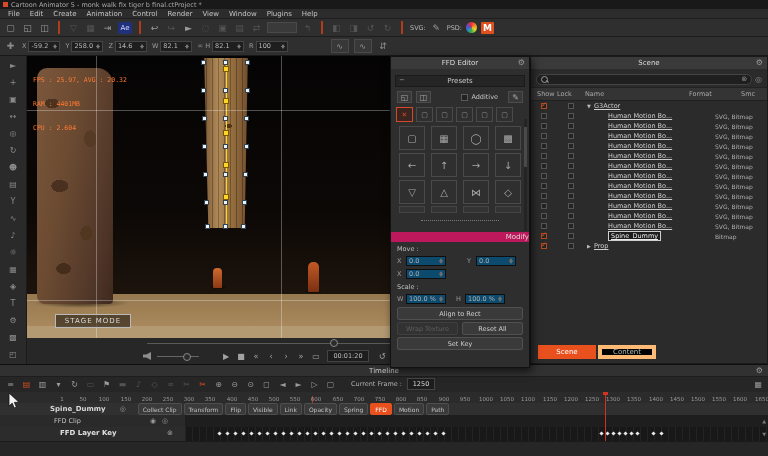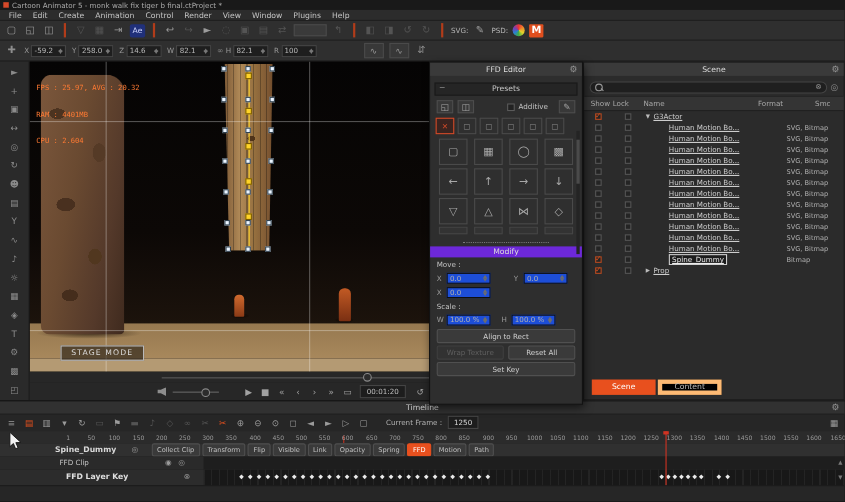--- a/index.html
+++ b/index.html
@@ -87,25 +87,25 @@
   .addlbl{font-size:6.5px;color:#c5c5c5}
   .pencil{margin-left:6px}
   .smallrow{height:19px;display:flex;align-items:center;gap:3px;padding:0 5px;flex:none}
   .pbtnS{width:17px;height:15px;border:1px solid #4a4a4a;background:#2f2f2f;color:#8d8d8d;font-size:7px;display:flex;align-items:center;justify-content:center;box-sizing:border-box}
   .pbtnS.sel{border-color:#d24a28;background:#3a2420;color:#d24a28}
   .bigrid{display:grid;grid-template-columns:repeat(4,26px);gap:3px 6px;padding:2px 8px;flex:none}
   .pbtnB{width:26px;height:24px;border:1px solid #4a4a4a;background:#2f2f2f;color:#a8a8a8;font-size:10px;display:flex;align-items:center;justify-content:center;box-sizing:border-box}
   .stubrow{height:9px;display:flex;gap:6px;padding:0 8px;flex:none;overflow:hidden}
   .pstub{width:26px;height:7px;border:1px solid #454545;background:#333;box-sizing:border-box}
   .dotline{height:4px;margin:1px 30px;border-bottom:1px dotted #7a7a7a;flex:none}
-  .modhead{height:10px;background:#6d28d9;display:flex;align-items:center;justify-content:center;font-size:7px;color:#ddd;flex:none;margin-top:2px}
+  .modhead{height:10px;background:#be185d;display:flex;align-items:center;justify-content:flex-end;font-size:7px;color:#ddd;flex:none;margin-top:10px}
   .mlabel{font-size:6.5px;color:#c0c0c0;padding:3px 6px 1px 6px;flex:none}
   .mrow{display:flex;align-items:center;gap:3px;padding:0 6px;height:13px;flex:none}
   .flab{font-size:6.5px;color:#9a9a9a;width:6px}
-  .fbox{width:40px;height:10px;background:#1d4ed8;border:1px solid #0f0f0f;color:#b0b0b0;font-size:6.5px;display:flex;align-items:center;padding-left:2px;position:relative;box-sizing:border-box}
+  .fbox{width:40px;height:10px;background:#0c4a6e;border:1px solid #0f0f0f;color:#b0b0b0;font-size:6.5px;display:flex;align-items:center;padding-left:2px;position:relative;box-sizing:border-box}
   .fbox::before{content:"";position:absolute;right:2px;top:1px;border-left:2px solid transparent;border-right:2px solid transparent;border-bottom:3px solid #6d6d6d}
   .fbox::after{content:"";position:absolute;right:2px;bottom:1px;border-left:2px solid transparent;border-right:2px solid transparent;border-top:3px solid #6d6d6d}
   .mlink{font-size:7px;color:#8d8d8d;margin:0 2px}
   .fbtn{height:11px;margin:2px 6px 0 6px;border:1px solid #505050;background:#3a3a3a;border-radius:2px;color:#cfcfcf;font-size:6.5px;display:flex;align-items:center;justify-content:center;flex:none}
   .fbtnrow{display:flex;gap:4px;margin:2px 6px 0 6px;flex:none}
   .fbtn.half{flex:1;margin:0}
   .fbtn.disabled{color:#5f5f5f;background:#323232;border-color:#3f3f3f}
   .gridscroll{position:absolute;right:2px;top:62px;width:3px;height:112px;background:#242424}
   .gridscroll::after{content:"";position:absolute;left:0;top:8px;width:3px;height:40px;background:#4a4a4a}
   

